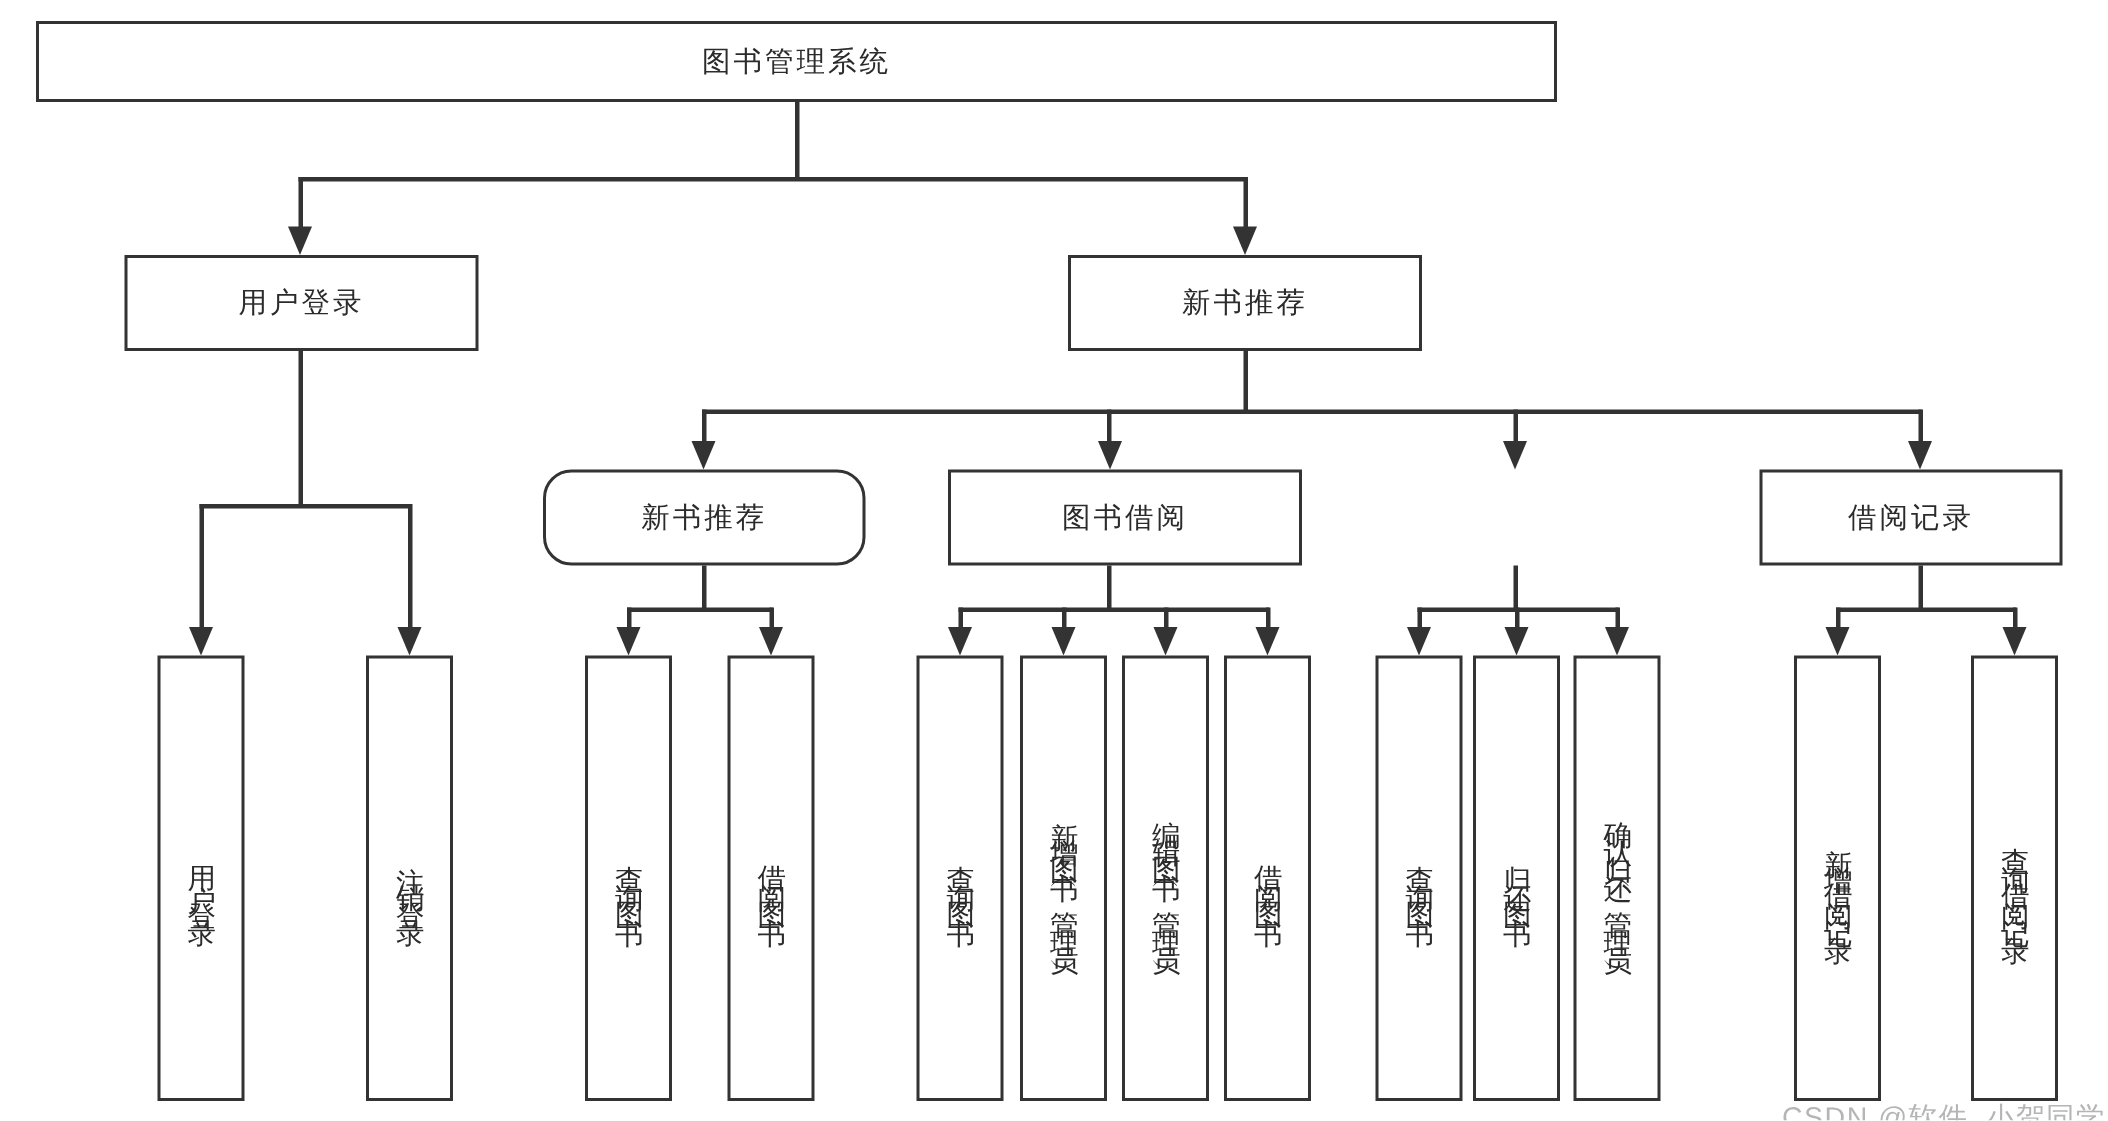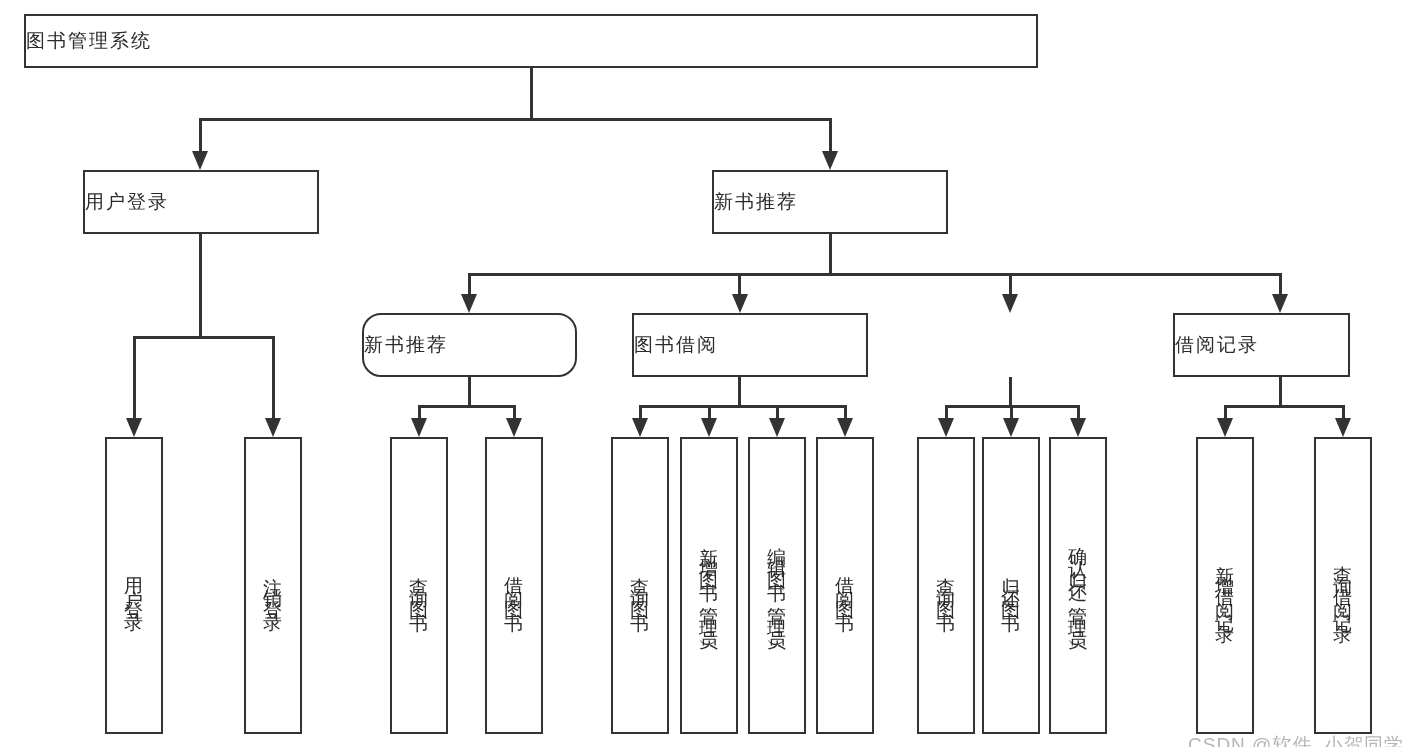--- a/index.html
+++ b/index.html
@@ -3,21 +3,21 @@
 <meta charset="utf-8">
 <style>
   html,body { margin:0; padding:0; background:#ffffff; }
   .stage {
     position:relative; width:1405px; height:747px; background:#ffffff;
     font-family:"Liberation Sans","DejaVu Sans",sans-serif; color:#2b2b2b;
     overflow:hidden;
   }
   .box {
     position:absolute; background:#ffffff; border:2.5px solid #333333;
-    box-sizing:border-box; display:flex; align-items:center; justify-content:flex-start;
+    box-sizing:border-box; display:flex; align-items:center; justify-content:center;
   }
   .box span { font-size:19px; letter-spacing:2px; color:#2b2b2b; white-space:nowrap; }
   .vbox {
     position:absolute; width:58px; height:297px; background:#ffffff;
     border:2.5px solid #333333; box-sizing:border-box;
     display:flex; align-items:center; justify-content:center;
   }
   .vbox span {
     writing-mode:vertical-rl; text-orientation:mixed;
     font-size:19px; letter-spacing:12px; color:#2b2b2b; line-height:1;
@@ -75,21 +75,21 @@
   <div class="arrow" style="left:1002px; top:294px;"></div>
   <div class="line vl" style="left:1279px; top:273px; height:23px;"></div>
   <div class="arrow" style="left:1272px; top:294px;"></div>
 
   <div class="box" style="left:362px; top:313px; width:215px; height:64px;border-radius:19px;">
     <span>新书推荐</span>
   </div>
   <div class="box" style="left:632px; top:313px; width:236px; height:64px;">
     <span>图书借阅</span>
   </div>
-  <div class="box" style="left:1173px; top:313px; width:177px; height:64px;">
+  <div class="box" style="left:1173px; top:313px; width:202px; height:64px;">
     <span>借阅记录</span>
   </div>
 
   <div class="line vl" style="left:468px; top:377px; height:30px;"></div>
   <div class="line vl" style="left:738px; top:377px; height:30px;"></div>
   <div class="line vl" style="left:1009px; top:377px; height:30px;"></div>
   <div class="line vl" style="left:1279px; top:377px; height:30px;"></div>
 
   <div class="line hl" style="left:418px; top:405px; width:97px;"></div>
   <div class="line hl" style="left:639px; top:405px; width:207px;"></div>

